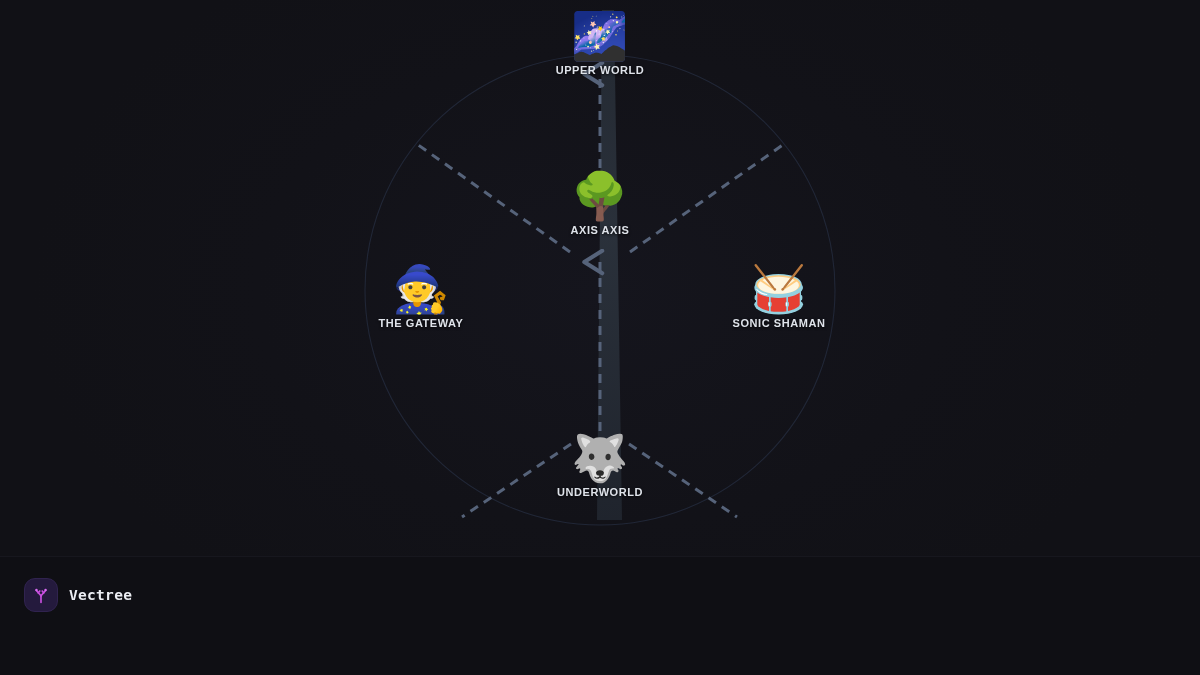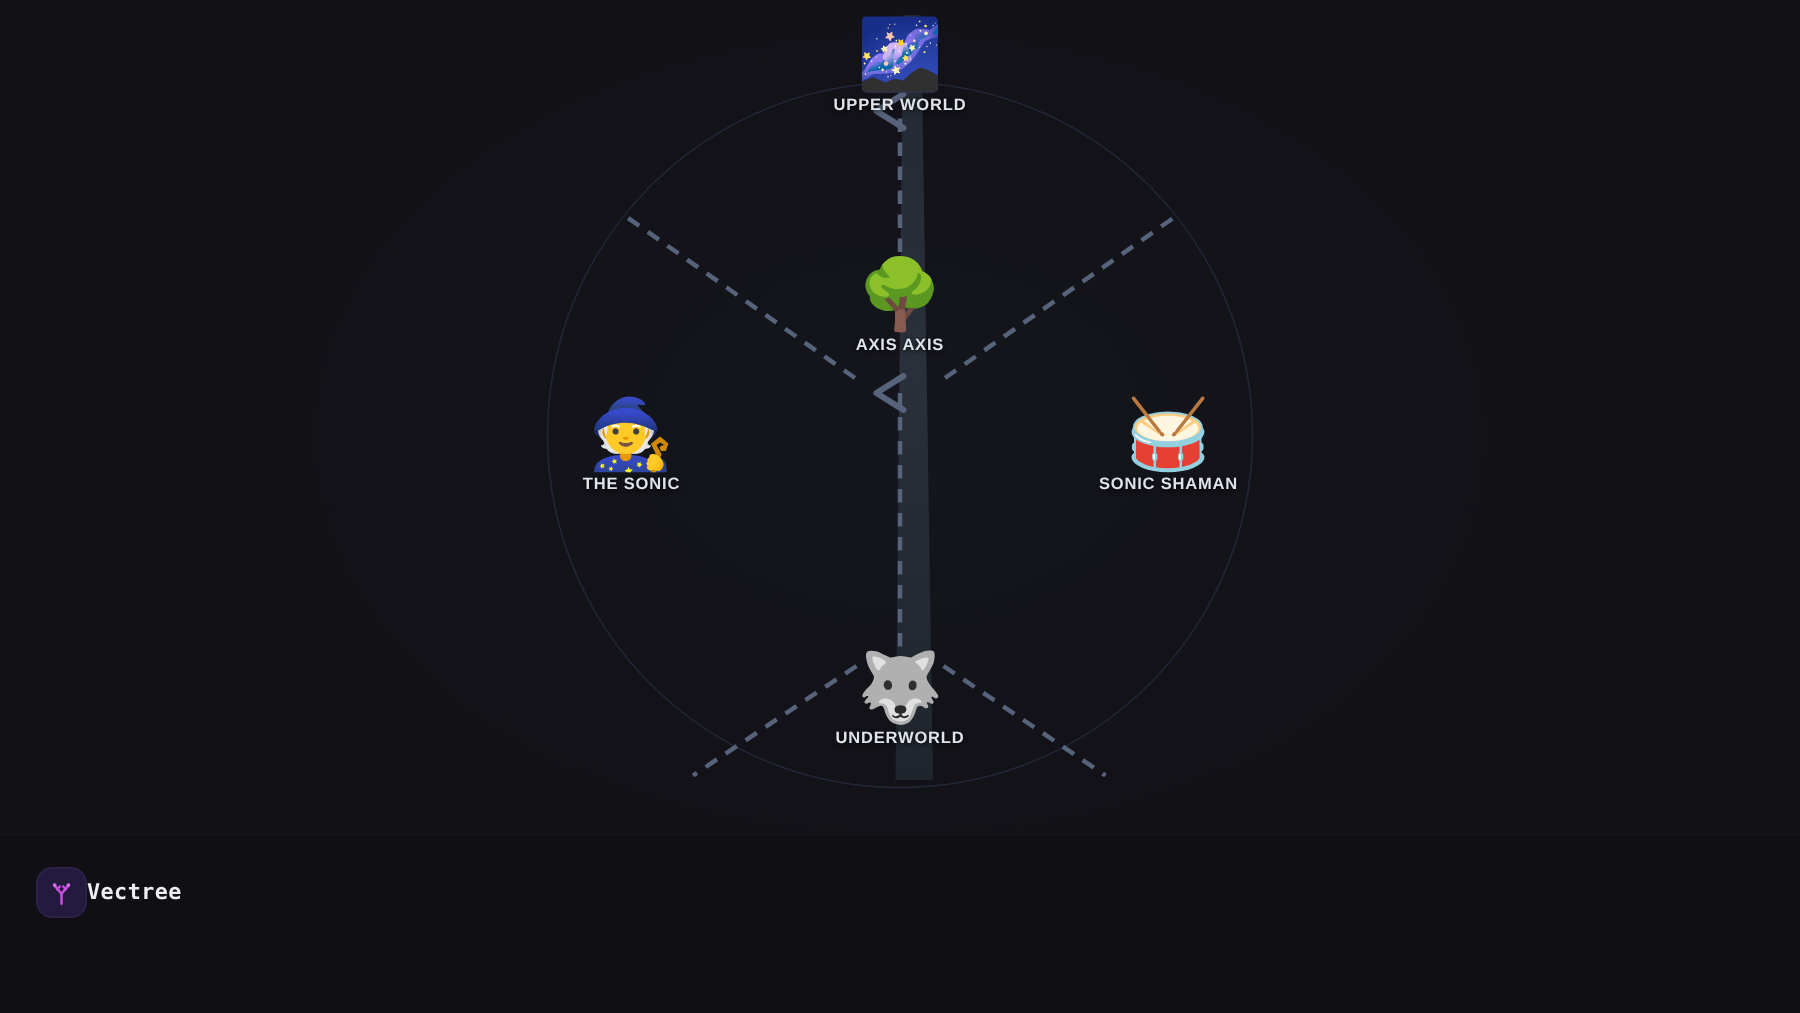--- a/index.html
+++ b/index.html
@@ -86,20 +86,21 @@
     background: #0f0f14;
     border-top: 1px solid #17171e;
     box-sizing: border-box;
   }
   #brand-row {
     position: absolute;
     left: 24px;
     top: 21px;
     display: flex;
     align-items: center;
+    gap: 11px;
   }
   #brand-logo {
     width: 34px;
     height: 34px;
     border-radius: 11px;
     background: #241a3d;
     border: 1px solid #30234f;
     display: flex;
     align-items: center;
     justify-content: center;
@@ -165,21 +166,21 @@
       <span class="node-label">UPPER WORLD</span>
     </div>
 
     <div class="node" id="node-axis">
       <span class="node-emoji">🌳</span>
       <span class="node-label">AXIS AXIS</span>
     </div>
 
     <div class="node" id="node-shaman">
       <span class="node-emoji">🧙</span>
-      <span class="node-label">THE SONIC</span>
+      <span class="node-label">THE GATEWAY</span>
     </div>
 
     <div class="node" id="node-sonic">
       <span class="node-emoji">🥁</span>
       <span class="node-label">SONIC SHAMAN</span>
     </div>
 
     <div class="node" id="node-under">
       <span class="node-emoji">🐺</span>
       <span class="node-label">UNDERWORLD</span>

